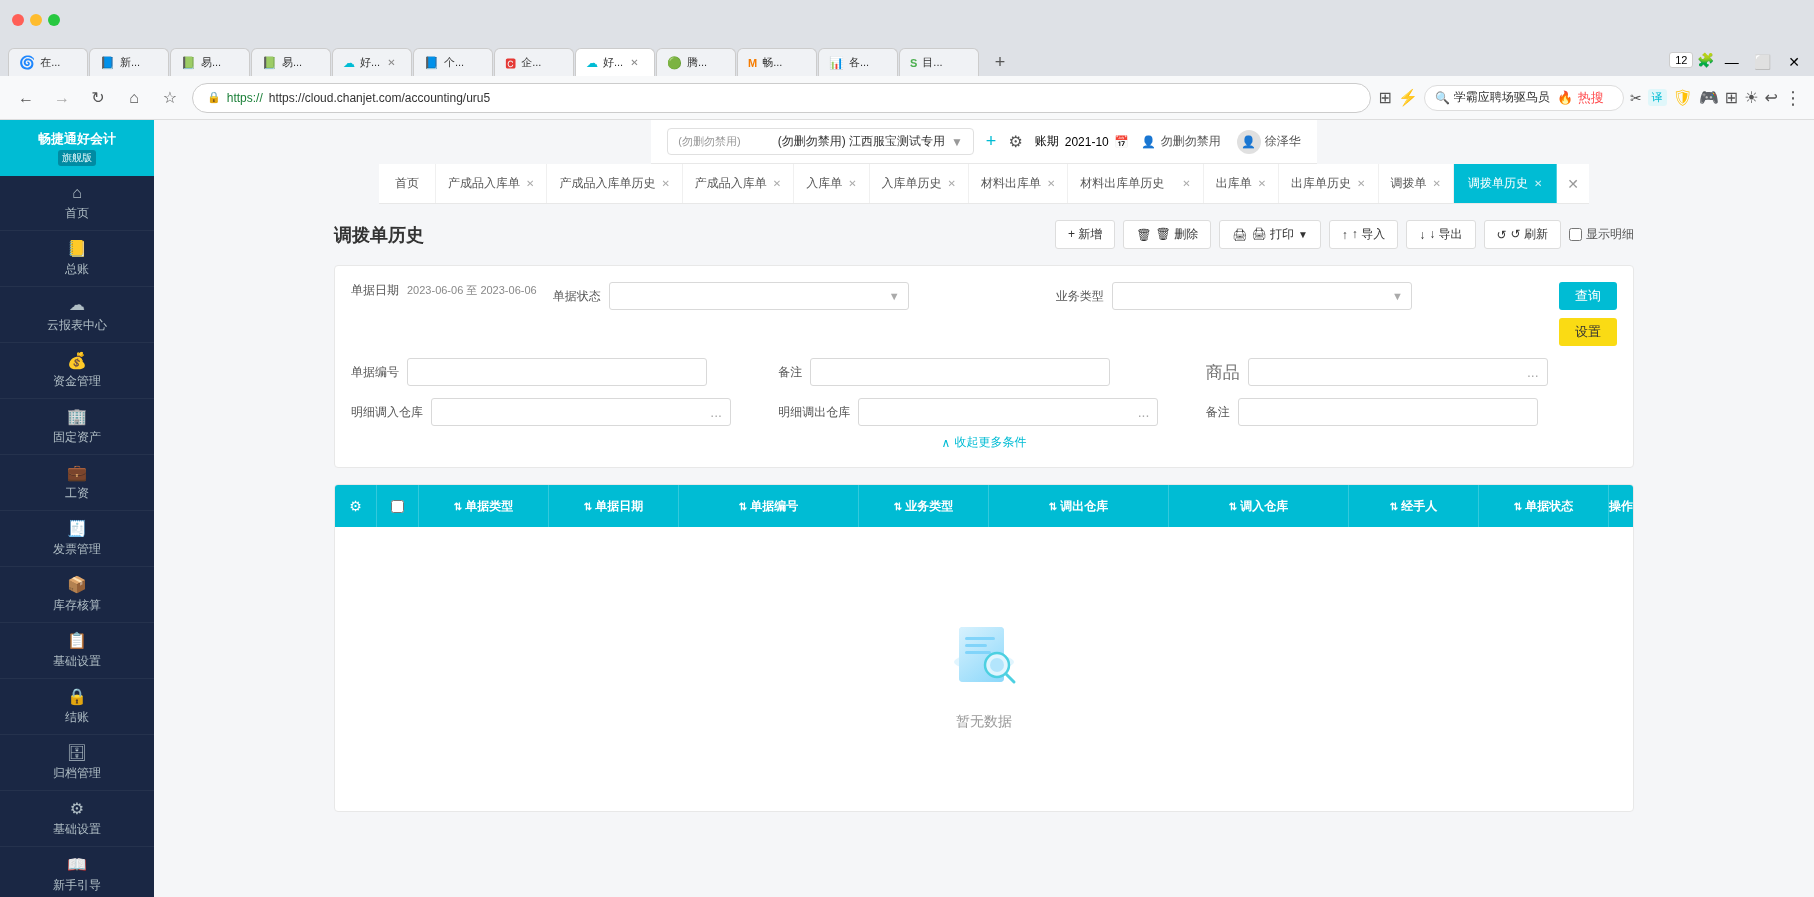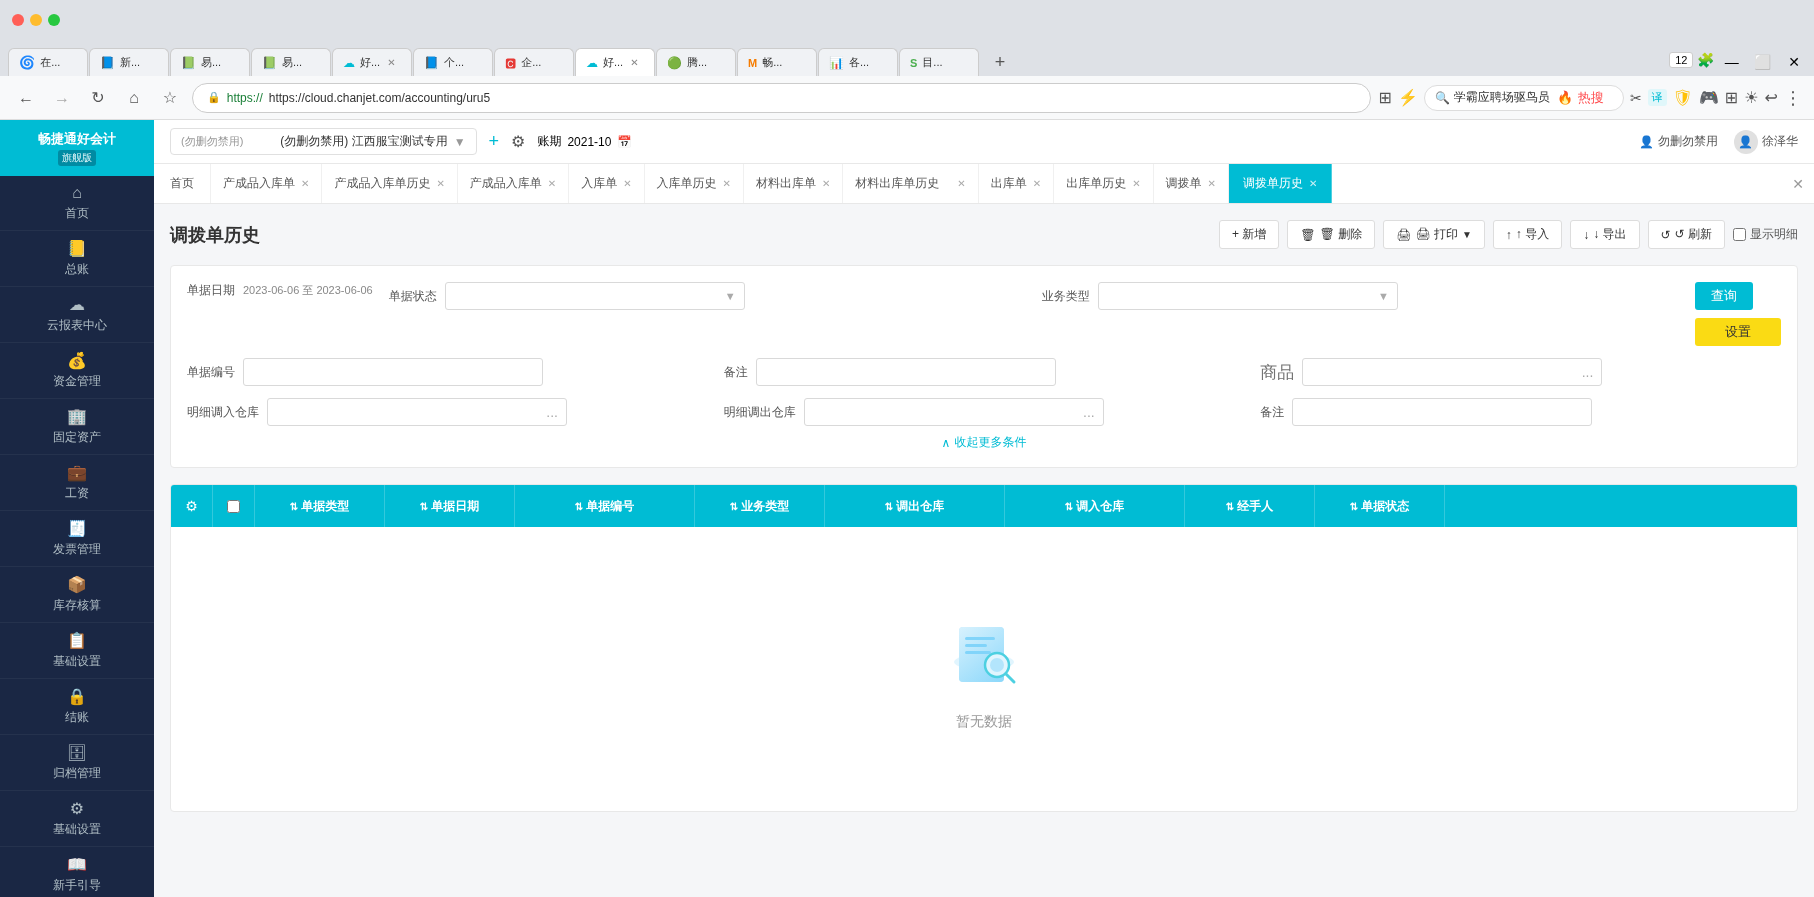--- a/index.html
+++ b/index.html
@@ -172,21 +172,21 @@
       <span style="font-size:16px;">⚙</span>
       <span>基础设置</span>
     </div>
     <div style="padding:8px;display:flex;flex-direction:column;align-items:center;gap:3px;cursor:pointer;color:#b0bec5;font-size:12px;border-bottom:1px solid rgba(255,255,255,0.05);">
       <span style="font-size:16px;">📖</span>
       <span>新手引导</span>
     </div>
 
   </div>
 
-  <div style="flex:1;display:flex;flex-direction:column;overflow:hidden;background:#f5f6f8;">
+  <div style="flex:1;display:flex;flex-direction:column;overflow:hidden;background:#f5f6f8;align-items:center;">
 
     <div style="background:#fff;padding:0 16px;display:flex;align-items:center;gap:12px;border-bottom:1px solid #e8e8e8;height:44px;flex-shrink:0;">
       <div style="display:flex;align-items:center;gap:6px;font-size:12px;color:#333;cursor:pointer;border:1px solid #e0e0e0;border-radius:4px;padding:4px 10px;">
         <span style="color:#999;font-size:11px;">(勿删勿禁用)</span>
         <span style="font-size:12px;font-weight:500;margin-left:31px;">(勿删勿禁用) 江西服宝测试专用</span>
         <span style="color:#999;">▼</span>
       </div>
       <div style="font-size:18px;color:#00bcd4;cursor:pointer;">+</div>
       <div style="font-size:16px;color:#555;cursor:pointer;">⚙</div>
       <div style="display:flex;align-items:center;gap:6px;font-size:12px;">
@@ -313,21 +313,21 @@
           <div style="display:flex;align-items:center;gap:8px;flex:1;">
             <span style="font-size:12px;color:#555;white-space:nowrap;">业务类型</span>
             <div style="flex:1;height:28px;border:1px solid #d9d9d9;border-radius:3px;padding:0 8px;background:#fff;display:flex;align-items:center;justify-content:space-between;cursor:pointer;max-width:300px;">
               <span style="font-size:12px;color:#ccc;"></span>
               <span style="color:#aaa;font-size:11px;">▼</span>
             </div>
           </div>
 
           <div style="display:flex;gap:8px;align-items:flex-start;flex-direction:column;">
             <button style="padding:5px 16px;background:#00bcd4;color:#fff;border:none;border-radius:3px;font-size:13px;cursor:pointer;font-weight:500;">查询</button>
-            <button style="padding:5px 30px;background:#fadb14;color:#333;border:none;border-radius:3px;font-size:13px;cursor:pointer;">设置</button>
+            <button style="padding:5px 16px;background:#fadb14;color:#333;border:none;border-radius:3px;font-size:13px;cursor:pointer;">设置</button>
           </div>
         </div>
 
         <div style="display:flex;align-items:center;gap:16px;margin-bottom:12px;">
 
           <div style="display:flex;align-items:center;gap:8px;flex:1;">
             <span style="font-size:12px;color:#555;white-space:nowrap;">单据编号</span>
             <input type="text" style="flex: 1 1 0%; height: 28px; border: 1px solid rgb(217, 217, 217); border-radius: 3px; padding: 0px 8px; font-size: 12px; max-width: 300px;">
           </div>
 
@@ -405,20 +405,23 @@
             <span style="font-size:10px;">⇅</span>
             <span>调入仓库</span>
           </div>
           <div style="width:130px;flex-shrink:0;display:flex;align-items:center;justify-content:center;color:#fff;font-size:12px;font-weight:bold;height:100%;border-right:1px solid rgba(255,255,255,0.2);gap:3px;cursor:pointer;">
             <span style="font-size:10px;">⇅</span>
             <span>经手人</span>
           </div>
           <div style="width:130px;flex-shrink:0;display:flex;align-items:center;justify-content:center;color:#fff;font-size:12px;font-weight:bold;height:100%;border-right:1px solid rgba(255,255,255,0.2);gap:3px;cursor:pointer;">
             <span style="font-size:10px;">⇅</span>
             <span>单据状态</span>
+          </div>
+          <div style="flex:1;display:flex;align-items:center;justify-content:center;color:#fff;font-size:12px;font-weight:bold;height:100%;">
+            <span>操作</span>
           </div>
         </div>
 
         <div style="display:flex;flex-direction:column;align-items:center;justify-content:center;padding:80px 0;">
 
           <div style="width:90px;height:90px;margin-bottom:16px;position:relative;">
             <svg width="90" height="90" viewBox="0 0 90 90" fill="none" xmlns="http://www.w3.org/2000/svg">
 
               <ellipse cx="45" cy="55" rx="30" ry="8" fill="#b3e5fc" opacity="0.4"></ellipse>
               <rect x="20" y="20" width="45" height="55" rx="4" fill="#b3e5fc"></rect>

